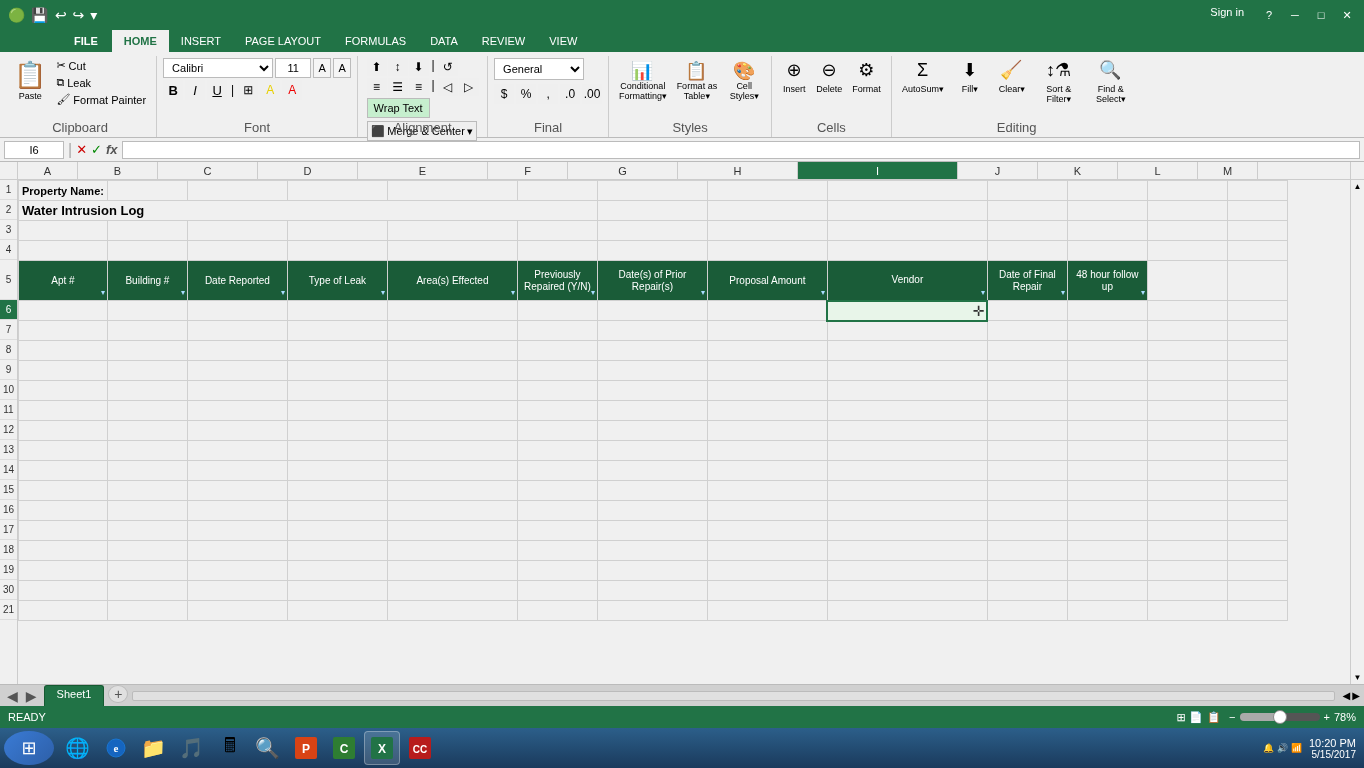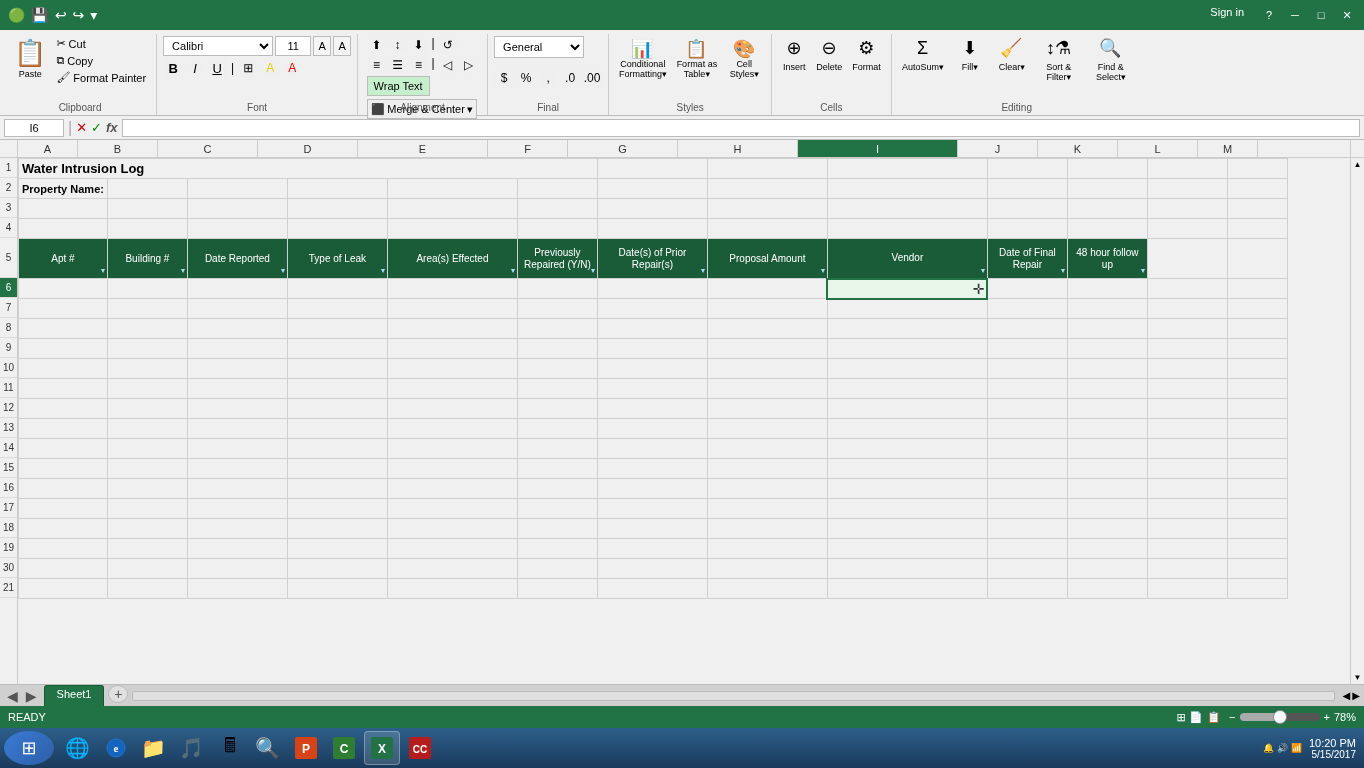--- a/index.html
+++ b/index.html
@@ -54,21 +54,21 @@
     .ribbon-group {
       display: flex;
       flex-direction: column;
       align-items: center;
       border-right: 1px solid #ccc;
       padding: 2px 6px;
       min-width: 60px;
       position: relative;
     }
     .ribbon-group-label {
-      font-size: 10px;
+      font-size: 13px;
       color: #555;
       position: absolute;
       bottom: 2px;
       text-align: center;
       width: 100%;
       margin-top: 28px;
     }
     .ribbon-group-content {
       display: flex;
       gap: 2px;
@@ -189,21 +189,21 @@
       font-size: 11px;
       cursor: pointer;
       height: 20px;
       display: flex; align-items: center; gap: 2px;
     }
 
     
     .number-group-content {
       display: flex;
       flex-direction: column;
-      gap: 10px;
+      gap: 4px;
       padding-bottom: 14px;
     }
     .num-select {
       border: 1px solid #bbb;
       padding: 1px 4px;
       font-size: 11px;
       background: white;
       width: 90px;
       height: 22px;
     }
@@ -450,37 +450,47 @@
     <div class="window-controls">
       <span style="font-size:11px; margin-right:8px;">Sign in</span>
       <span class="win-btn">?</span>
       <span class="win-btn">─</span>
       <span class="win-btn">□</span>
       <span class="win-btn">✕</span>
     </div>
   </div>
 
   <div id="ribbon">
+    <div id="ribbon-tabs">
+      <div class="ribbon-tab" style="background:#217346; color:white; font-weight:bold; padding: 3px 14px;">FILE</div>
+      <div class="ribbon-tab active">HOME</div>
+      <div class="ribbon-tab">INSERT</div>
+      <div class="ribbon-tab">PAGE LAYOUT</div>
+      <div class="ribbon-tab">FORMULAS</div>
+      <div class="ribbon-tab">DATA</div>
+      <div class="ribbon-tab">REVIEW</div>
+      <div class="ribbon-tab">VIEW</div>
+    </div>
 
     <div id="ribbon-content">
 
       <div class="ribbon-group" style="min-width:120px;">
         <div class="ribbon-group-content" style="flex-direction:row; align-items:flex-start;">
           <div class="paste-btn">
             <div class="icon">📋</div>
             <div class="label">Paste</div>
           </div>
           <div class="small-btns">
             <div class="ribbon-btn-small">
               <span>✂</span>
               <span>Cut</span>
             </div>
             <div class="ribbon-btn-small">
               <span>⧉</span>
-              <span>Copy</span>
+              <span>Leak</span>
             </div>
             <div class="ribbon-btn-small">
               <span>🖌</span>
               <span>Format Painter</span>
             </div>
           </div>
         </div>
         <div class="ribbon-group-label">Clipboard</div>
       </div>
 
@@ -672,37 +682,37 @@
         <div class="row-num">19</div>
         <div class="row-num">30</div>
         <div class="row-num">21</div>
       </div>
 
       <div style="flex:1; overflow:auto;">
         <table style="border-collapse:collapse;">
 
           <tbody>
               <tr>
-            <td style="width:60px; height:20px; font-weight:bold; font-size:13px; border:1px solid #d0d0d0; padding:0 3px;" colspan="6">Water Intrusion Log</td>
+            <td style="width:60px; height:20px; font-weight:bold; border:1px solid #d0d0d0; padding:0 3px;">Property Name:</td>
+            <td style="width:80px; border:1px solid #d0d0d0;"></td>
+            <td style="width:100px; border:1px solid #d0d0d0;"></td>
+            <td style="width:100px; border:1px solid #d0d0d0;"></td>
+            <td style="width:130px; border:1px solid #d0d0d0;"></td>
+            <td style="width:80px; border:1px solid #d0d0d0;"></td>
             <td style="width:110px; border:1px solid #d0d0d0;"></td>
             <td style="width:120px; border:1px solid #d0d0d0;"></td>
             <td style="width:160px; border:1px solid #d0d0d0;"></td>
             <td style="width:80px; border:1px solid #d0d0d0;"></td>
             <td style="width:80px; border:1px solid #d0d0d0;"></td>
             <td style="width:80px; border:1px solid #d0d0d0;"></td>
             <td style="width:60px; border:1px solid #d0d0d0;"></td>
           </tr>
 
           <tr>
-            <td style="width:60px; height:20px; font-weight:bold; border:1px solid #d0d0d0; padding:0 3px;">Property Name:</td>
-            <td style="width:80px; border:1px solid #d0d0d0;"></td>
-            <td style="width:100px; border:1px solid #d0d0d0;"></td>
-            <td style="width:100px; border:1px solid #d0d0d0;"></td>
-            <td style="width:130px; border:1px solid #d0d0d0;"></td>
-            <td style="width:80px; border:1px solid #d0d0d0;"></td>
+            <td style="width:60px; height:20px; font-weight:bold; font-size:13px; border:1px solid #d0d0d0; padding:0 3px;" colspan="6">Water Intrusion Log</td>
             <td style="width:110px; border:1px solid #d0d0d0;"></td>
             <td style="width:120px; border:1px solid #d0d0d0;"></td>
             <td style="width:160px; border:1px solid #d0d0d0;"></td>
             <td style="width:80px; border:1px solid #d0d0d0;"></td>
             <td style="width:80px; border:1px solid #d0d0d0;"></td>
             <td style="width:80px; border:1px solid #d0d0d0;"></td>
             <td style="width:60px; border:1px solid #d0d0d0;"></td>
           </tr>
 
           <tr>

